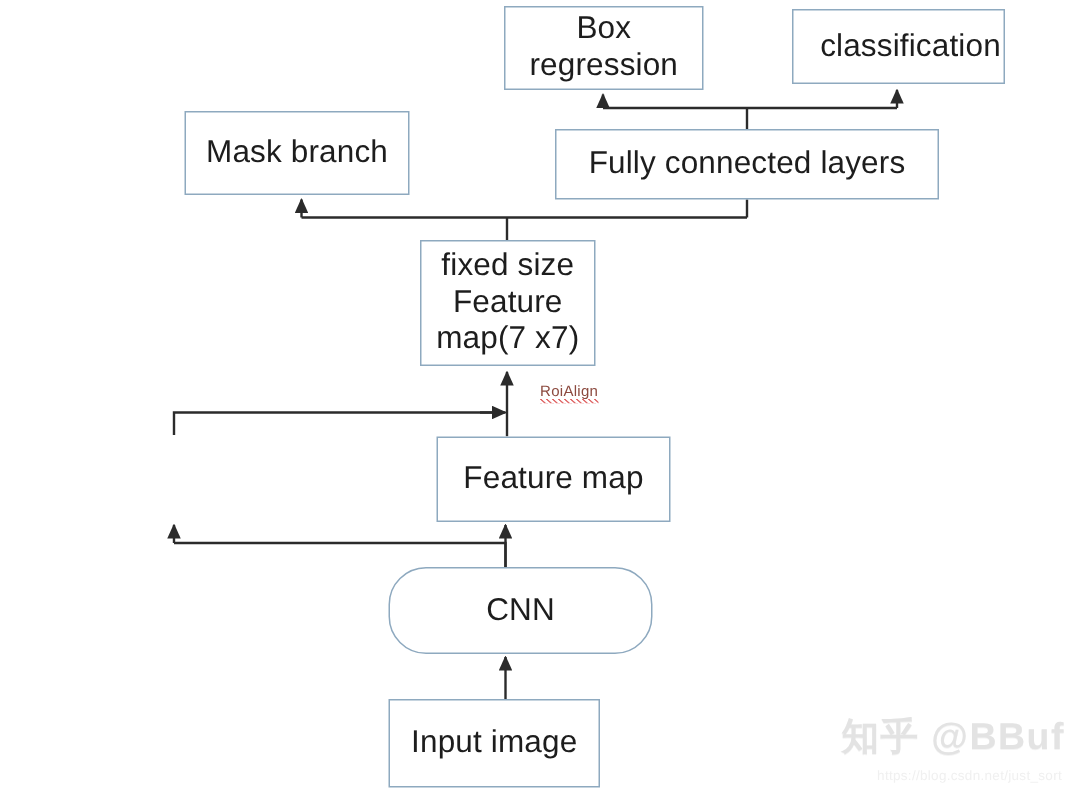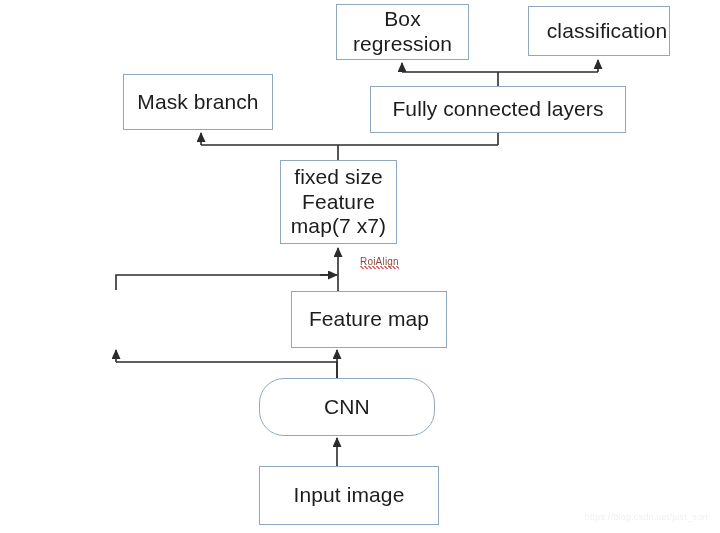--- a/index.html
+++ b/index.html
@@ -130,19 +130,20 @@
 
   <div class="node" style="left:280px; top:160px; width:117px; height:84px;">fixed size
 Feature
 map(7 x7)</div>
 
 
   <div class="node" style="left:259px; top:291px; width:156px; height:57px;margin-left:32px;">Feature map</div>
 
   <div class="node" style="left:259px; top:378px; width:176px; height:58px;border-radius:25px;">CNN</div>
 
-  <div class="node" style="left:259px; top:466px; width:180px; height:59px;">Input image</div>
+  <div class="node" style="left:259px; top:466px; width:141px; height:59px;">Input image</div>
 
   <div class="edge-label" style="left:348px; top:256px;"><span class="sp">RoiAlign</span></div>
 
+  <div id="watermark">知乎 @BBuf</div>
   <div id="watermark-url">https://blog.csdn.net/just_sort</div>
 
 </div>
 
 </body></html>

